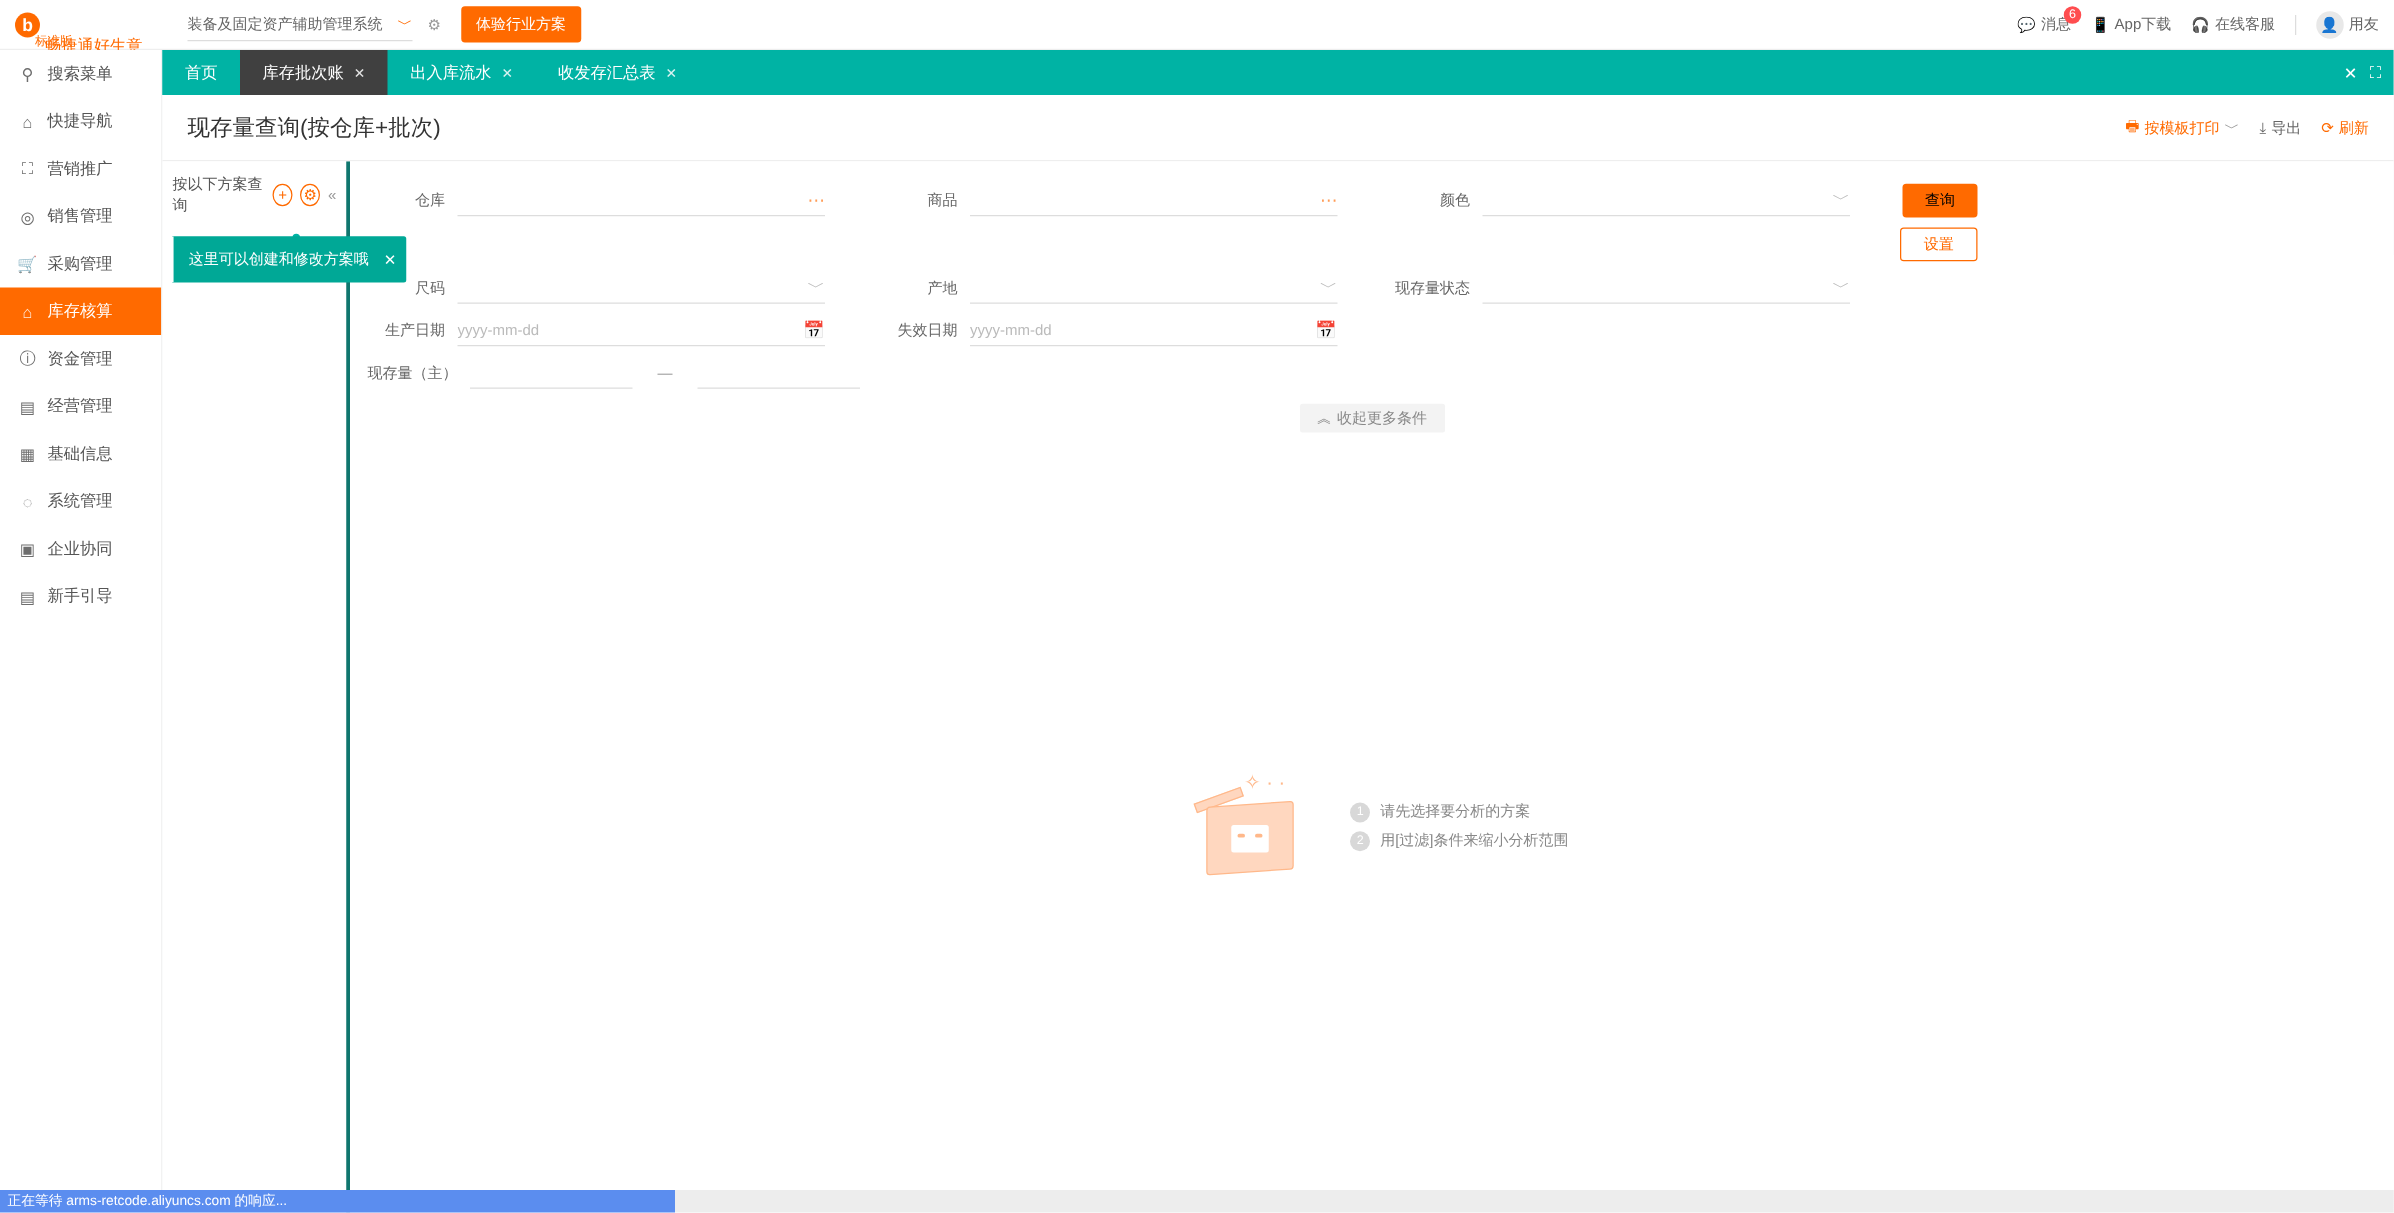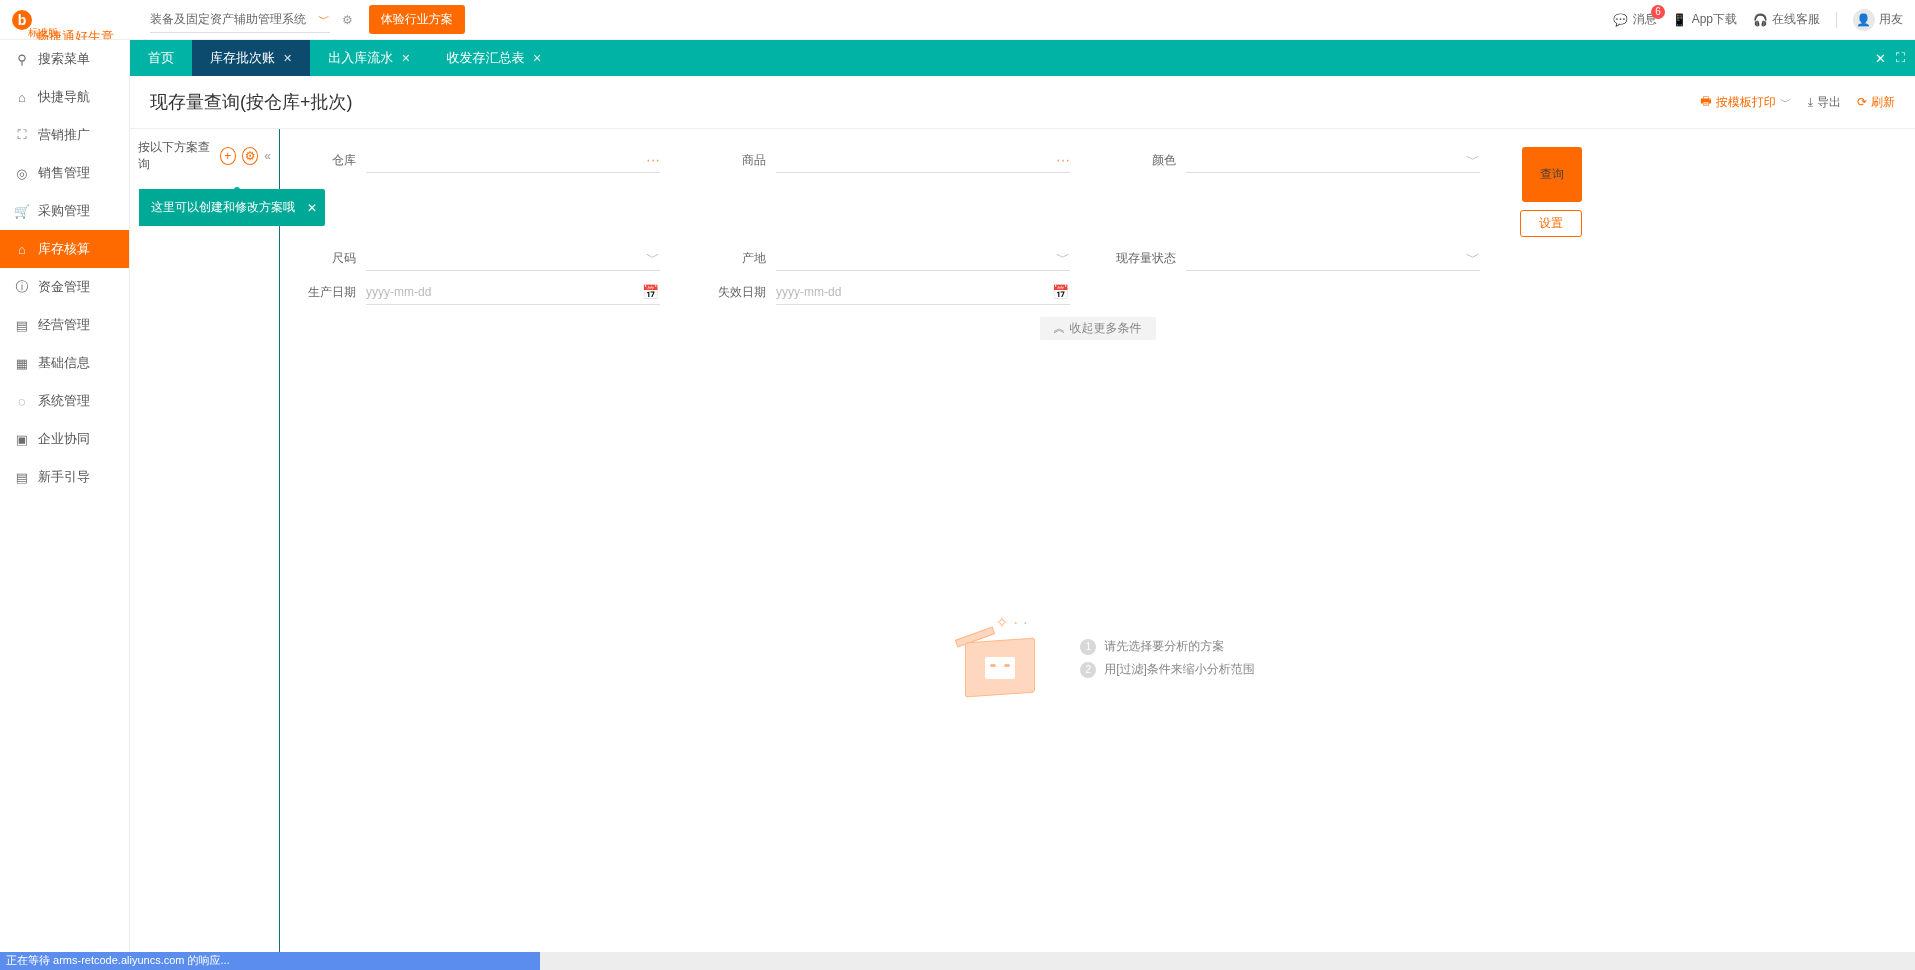--- a/index.html
+++ b/index.html
@@ -22,33 +22,33 @@
 .layout { display: flex; height: calc(100vh - 40px); }
 .sidebar { width: 130px; background: #fff; border-right: 1px solid #eee; overflow-y: auto; }
 .side-item { display: flex; align-items: center; gap: 8px; padding: 10px 14px; color: #555; cursor: pointer; font-size: 13px; }
 .side-item.active { background: #ff6a00; color: #fff; }
 .side-item .ico { width: 16px; text-align: center; opacity: 0.85; }
 
 .main { flex: 1; display: flex; flex-direction: column; background: #f3f5f7; }
 .tabbar { background: #00b3a4; height: 36px; display: flex; align-items: stretch; color: #fff; position: relative; }
 .tab { display: flex; align-items: center; padding: 0 18px; font-size: 13px; cursor: pointer; position: relative; }
 .tab.home { background: #00b3a4; }
-.tab.active { background: #0c4a6e; }
+.tab.active { background: #404040; }
 .tab .close-x { margin-left: 8px; font-size: 11px; opacity: 0.85; }
 .tab-right-icons { margin-left: auto; display: flex; align-items: center; gap: 10px; padding-right: 10px; }
 .tab-right-icons span { cursor: pointer; font-size: 13px; }
 
 .page-head { background: #fff; padding: 14px 20px; display: flex; align-items: center; border-bottom: 1px solid #eee; }
 .page-title { font-size: 18px; color: #333; }
 .page-head-actions { margin-left: auto; display: flex; align-items: center; gap: 16px; color: #666; }
 .link-orange { color: #ff6a00; display: flex; align-items: center; gap: 4px; cursor: pointer; }
 .link-gray { color: #666; display: flex; align-items: center; gap: 4px; cursor: pointer; }
 
 .content-row { display: flex; flex: 1; background: #fff; overflow: hidden; }
-.filter-side { width: 150px; border-right: 1px solid #0f766e; padding: 10px 8px; position: relative; }
+.filter-side { width: 150px; border-right: 3px solid #0f766e; padding: 10px 8px; position: relative; }
 .filter-side-head { display: flex; align-items: center; gap: 6px; font-size: 12px; color: #555; }
 .filter-side-head .round-ico { width: 18px; height: 18px; border: 1px solid #ff6a00; border-radius: 50%; display: flex; align-items: center; justify-content: center; color: #ff6a00; cursor: pointer; font-size: 12px; line-height: 1; }
 .filter-side-head .collapse-ico { color: #999; cursor: pointer; margin-left: auto; }
 .scheme-item { display: flex; align-items: center; gap: 4px; margin-top: 20px; padding-left: 20px; color: #ff6a00; font-size: 12px; position: relative; }
 .scheme-dot { width: 16px; height: 16px; background: #ff6a00; border-radius: 50%; display: flex; align-items: center; justify-content: center; color: #fff; font-size: 10px; }
 .scheme-pointer { position: absolute; top: -6px; left: 96px; width: 6px; height: 6px; background: #00b3a4; border-radius: 50%; }
 .tooltip-green { position: absolute; top: 60px; left: 6px; background: #00a896; color: #fff; padding: 10px 30px 10px 12px; font-size: 12px; border-radius: 2px; border-left: 3px solid #fff; white-space: nowrap; z-index: 5; }
 .tooltip-green .close-tip { position: absolute; right: 8px; top: 50%; transform: translateY(-50%); cursor: pointer; }
 
 .form-area { flex: 1; display: flex; flex-direction: column; }
@@ -56,21 +56,21 @@
 .form-row { display: flex; gap: 40px; }
 .form-cell { display: flex; align-items: center; width: 370px; }
 .form-label { width: 76px; text-align: right; font-size: 12px; color: #666; padding-right: 10px; }
 .form-input-wrap { flex: 1; border-bottom: 1px solid #ddd; height: 26px; display: flex; align-items: center; position: relative; }
 .form-input-wrap input { border: none; outline: none; width: 100%; font-size: 12px; color: #333; background: transparent; }
 .form-input-wrap input::placeholder { color: #bbb; }
 .suffix-ico { position: absolute; right: 0; color: #ff9c57; font-size: 14px; cursor: pointer; }
 .suffix-ico.gray { color: #bbb; }
 .range-sep { padding: 0 20px; color: #999; }
 .btn-col { display: flex; flex-direction: column; gap: 8px; align-items: flex-end; }
-.btn-query { background: #ff6a00; color: #404040; border: none; padding: 19px 18px; border-radius: 3px; cursor: pointer; font-size: 12px; }
+.btn-query { background: #ff6a00; color: #000000; border: none; padding: 5px 18px; border-radius: 3px; cursor: pointer; font-size: 12px; }
 .btn-reset { background: #fff; color: #ff6a00; border: 1px solid #ff6a00; padding: 4px 18px; border-radius: 3px; cursor: pointer; font-size: 12px; }
 
 .collapse-bar { text-align: center; padding: 6px 0; }
 .collapse-btn { display: inline-flex; align-items: center; gap: 4px; background: #f3f3f3; color: #888; padding: 3px 14px; border-radius: 2px; cursor: pointer; font-size: 12px; }
 
 .empty-area { flex: 1; display: flex; align-items: center; justify-content: center; gap: 30px; }
 .empty-illust { width: 110px; height: 90px; position: relative; }
 .box-shape { width: 70px; height: 55px; background: #ffd7bf; border: 1px solid #ffb88a; position: absolute; bottom: 8px; left: 25px; transform: skewY(-4deg); border-radius: 3px; }
 .box-face { width: 30px; height: 22px; background: #fff; position: absolute; bottom: 24px; left: 45px; border-radius: 2px; }
 .box-face::before, .box-face::after { content: ""; position: absolute; width: 6px; height: 3px; background: #ffb88a; top: 7px; border-radius: 2px; }
@@ -294,20 +294,32 @@
                 </div>
               </div>
             <div class="form-cell">
                 <span class="form-label">失效日期</span>
                 <div class="form-input-wrap">
                   <input placeholder="yyyy-mm-dd" style="">
                   <span class="suffix-ico">📅</span>
                 </div>
               </div>
           </div>
+          <div class="form-row">
+            <div class="form-cell" style="width:auto;">
+              <span class="form-label" style="width:86px;">现存量（主）</span>
+              <div class="form-input-wrap" style="width:130px;">
+                  <input style="">
+                </div>
+              <span class="range-sep">—</span>
+              <div class="form-input-wrap" style="width:130px;">
+                  <input style="">
+                </div>
+            </div>
+          </div>
         </div>
 
         <div class="collapse-bar">
           <span class="collapse-btn">
             <span>︽</span>
             <span>收起更多条件</span>
           </span>
         </div>
 
         <div class="empty-area">

